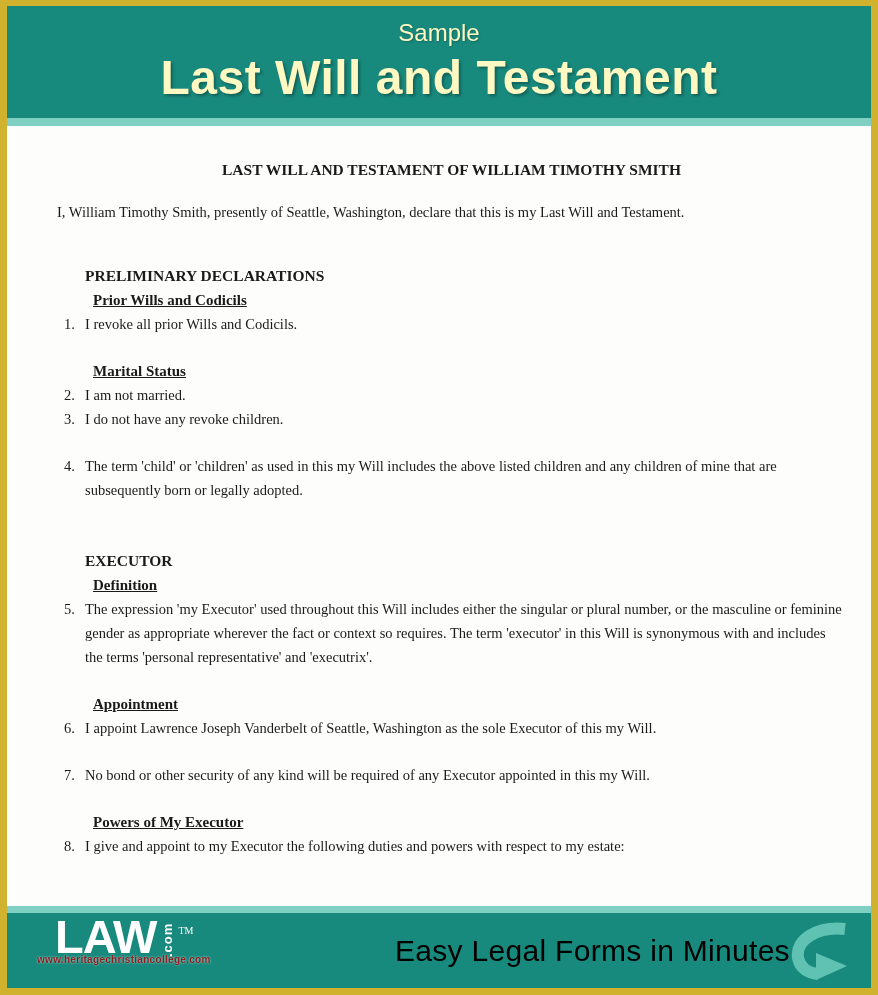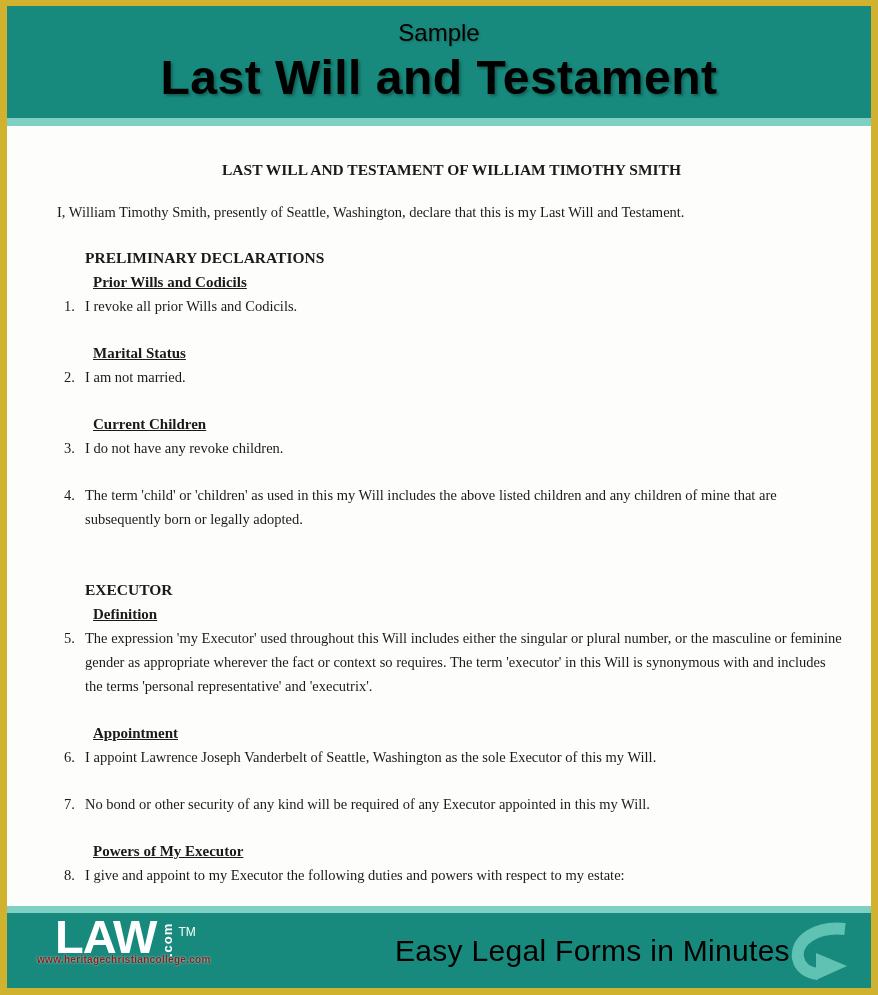--- a/index.html
+++ b/index.html
@@ -11,21 +11,21 @@
     font-family: "Liberation Sans", sans-serif;
     position: relative;
     overflow: hidden;
   }
 
   
   .banner {
     height: 112px;
     background: #188a7d;
     text-align: center;
-    color: #000000;
+    color: #fef9c3;
   }
   .banner .kicker {
     padding-top: 13px;
     font-size: 24px;
     font-weight: 400;
     text-shadow: 1px 1px 2px rgba(0,0,0,0.25);
   }
   .banner .big-title {
     margin-top: 3px;
     font-size: 48px;
@@ -54,21 +54,21 @@
     font-weight: 700;
     line-height: 24px;
   }
   .doc .intro { margin-top: 18px; }
   .doc h2 {
     font-size: 15.5px;
     font-weight: 700;
     line-height: 24px;
     margin-left: 28px;
   }
-  .doc h2.first-section { margin-top: 22px; }
+  .doc h2.first-section { margin-top: 40px; }
   .doc h2.later-section { margin-top: 47px; }
   .doc h3 {
     font-size: 15px;
     font-weight: 700;
     line-height: 24px;
     margin-left: 36px;
     text-decoration: underline;
   }
   .doc .gap { margin-top: 23px; }
   .doc .item {
@@ -99,25 +99,26 @@
     writing-mode: vertical-rl;
     transform: rotate(180deg);
     font-size: 13px;
     font-weight: 700;
     letter-spacing: 1px;
     height: 44px;
     margin-left: 4px;
     display: inline-block;
   }
   .logo .tm {
-    font-size: 12px;
+    font-size: 10px;
     font-weight: 400;
     align-self: flex-start;
     margin-top: 12px;
     margin-left: 3px;
+    font-family: Liberation Serif, serif;
   }
   .watermark {
     position: absolute;
     left: 30px; top: 41px;
     font-size: 10px;
     font-weight: 700;
     color: #8b1e1e;
     letter-spacing: 0.3px;
     text-shadow: 0 0 2px rgba(255,255,255,0.75);
     white-space: nowrap;
@@ -160,21 +161,20 @@
       <span class="num">1.</span>
       <span class="itxt">I revoke all prior Wills and Codicils.</span>
     </div>
 
     <h3 class="gap">Marital Status</h3>
     <div class="item">
       <span class="num">2.</span>
       <span class="itxt">I am not married.</span>
     </div>
 
-    <h3 class="gap">Current Children</h3>
     <div class="item">
       <span class="num">3.</span>
       <span class="itxt">I do not have any revoke children.</span>
     </div>
     <div class="item gap">
       <span class="num">4.</span>
       <span class="itxt">The term 'child' or 'children' as used in this my Will includes the above listed children and any children of mine that are subsequently born or legally adopted.</span>
     </div>
 
     <h2 class="later-section">EXECUTOR</h2>

